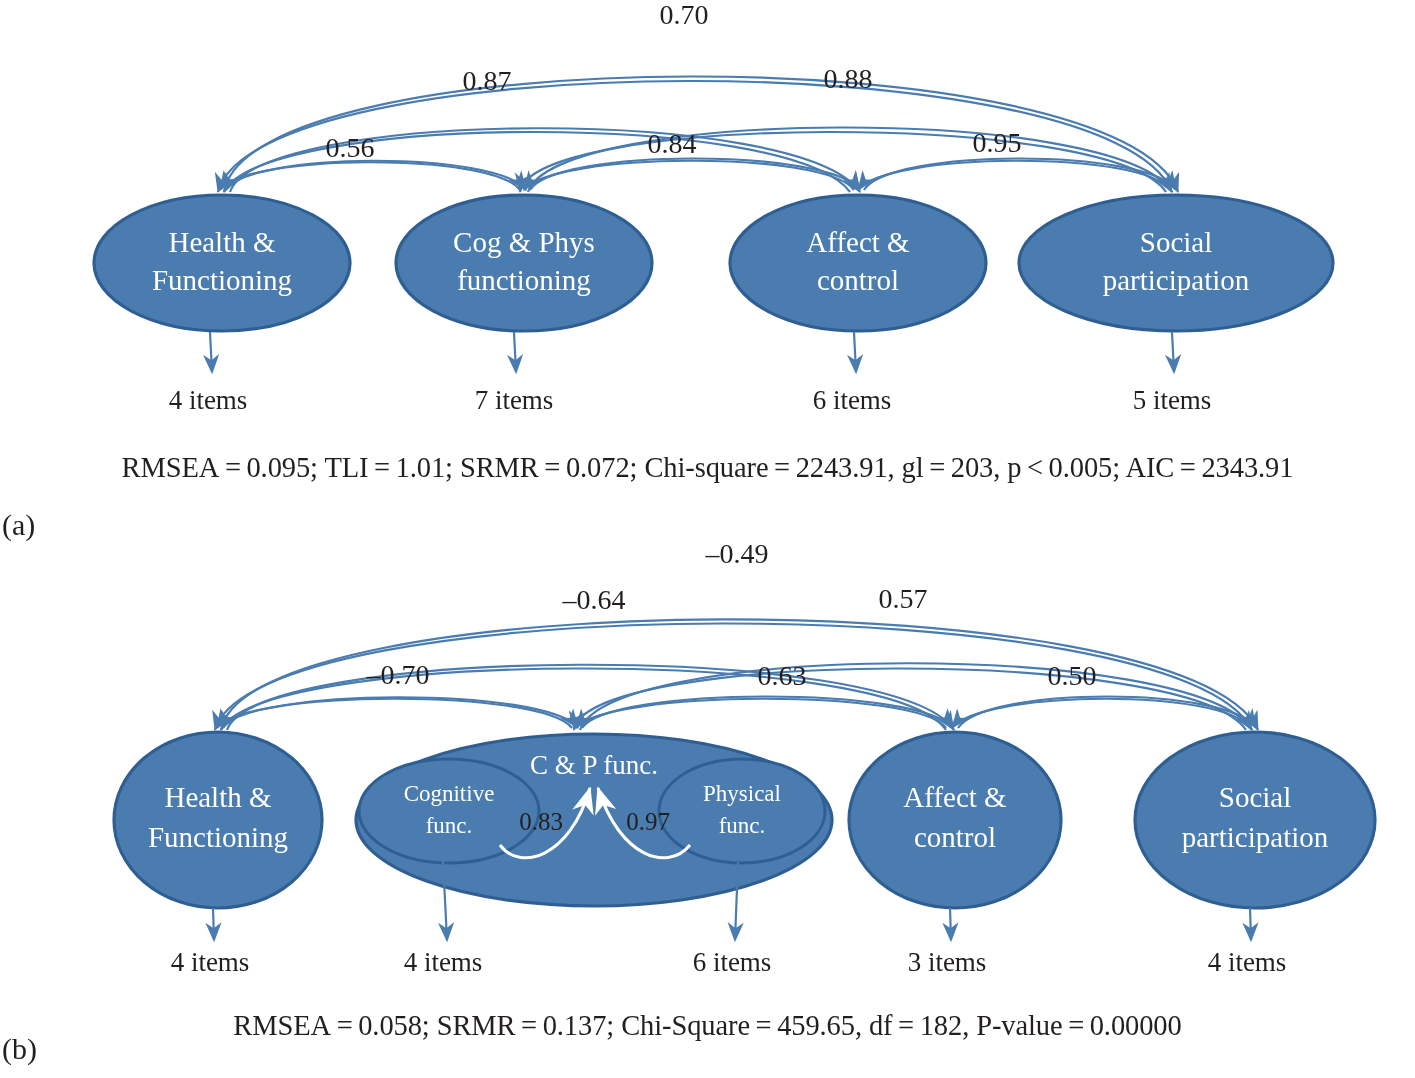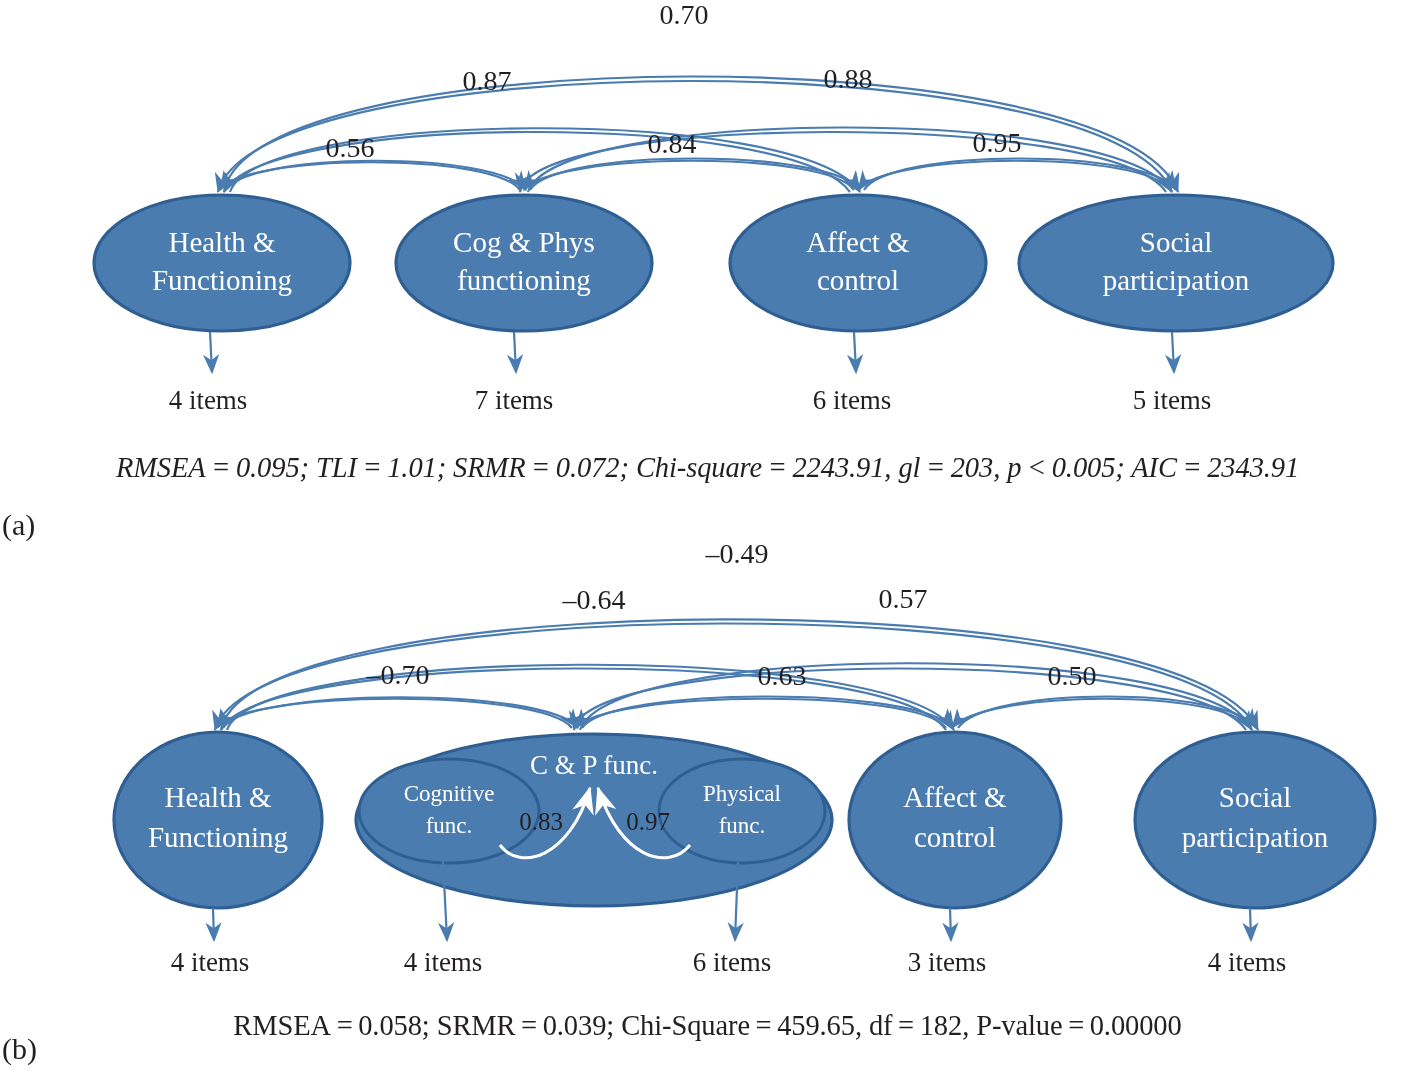--- a/index.html
+++ b/index.html
@@ -87,21 +87,21 @@
     position: absolute;
     left: 0;
     width: 1415px;
     text-align: center;
     font-family: "Liberation Serif", "DejaVu Serif", serif;
     font-size: 28.5px;
     color: #231f20;
     white-space: nowrap;
     letter-spacing: -0.1px;
   }
-  #stat-a { top: 452px; font-style: italic; }
+  #stat-a { top: 452px; }
   #stat-b { top: 1010px; text-align: center; }
   .panel-tag {
     position: absolute;
     font-family: "Liberation Serif", "DejaVu Serif", serif;
     font-size: 30px;
     color: #231f20;
   }
   #tag-a { left: 2px; top: 508px; }
   #tag-b { left: 2px; top: 1032px; }
 </style>
@@ -248,18 +248,18 @@
       <text class="items" x="210" y="965">4 items</text>
       <text class="items" x="443" y="965">4 items</text>
       <text class="items" x="732" y="965">6 items</text>
       <text class="items" x="947" y="965">3 items</text>
       <text class="items" x="1247" y="965">4 items</text>
     </g>
   </svg>
 
   <div class="statline" id="stat-a">RMSEA = 0.095; TLI = 1.01; SRMR = 0.072; Chi-square = 2243.91, gl = 203, p &lt; 0.005; AIC = 2343.91</div>
 
-  <div class="statline" id="stat-b">RMSEA = 0.058; SRMR = 0.039; Chi-Square = 459.65, df = 182, P-value = 0.00000</div>
+  <div class="statline" id="stat-b">RMSEA = 0.058; SRMR = 0.137; Chi-Square = 459.65, df = 182, P-value = 0.00000</div>
 
   <div class="panel-tag" id="tag-a">(a)</div>
 
   <div class="panel-tag" id="tag-b">(b)</div>
 </div>
 
 </body></html>

